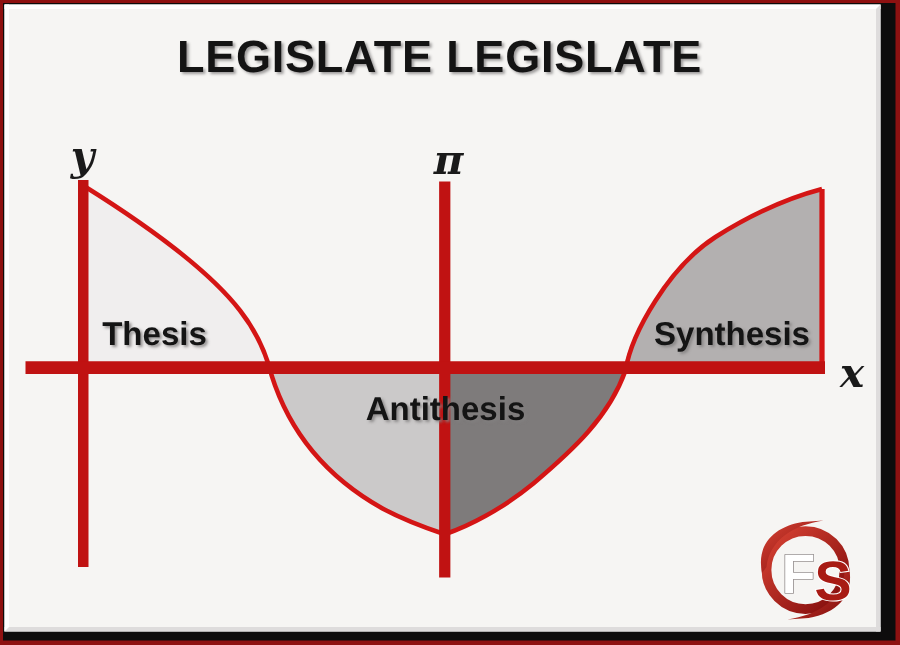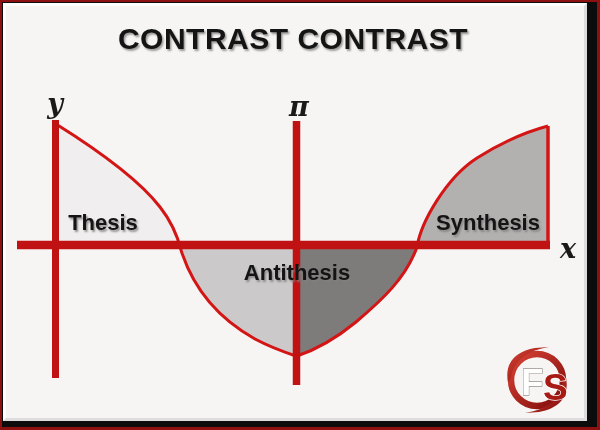--- a/index.html
+++ b/index.html
@@ -50,21 +50,21 @@
     paint-order:stroke;
   }
 </style>
 </head>
 <body>
 
 <div class="frame-shadow"></div>
 
 <div class="panel"></div>
 
-<div class="diagram-title">CONTRAST CONTRAST</div>
+<div class="diagram-title">LEGISLATE LEGISLATE</div>
 
 <svg class="canvas" width="600" height="430" viewBox="0 0 600 430">
   <defs>
     <linearGradient id="ringGrad" x1="0" y1="0" x2="1" y2="1">
       <stop offset="0" stop-color="#d94334"></stop>
       <stop offset="1" stop-color="#7e0b0b"></stop>
     </linearGradient>
   </defs>
 
   <path d="M 57,245 L 57,126 C 89,146 137,178 161,209 C 172,223 177,235 180,245 Z" fill="#f0eeee"></path>

